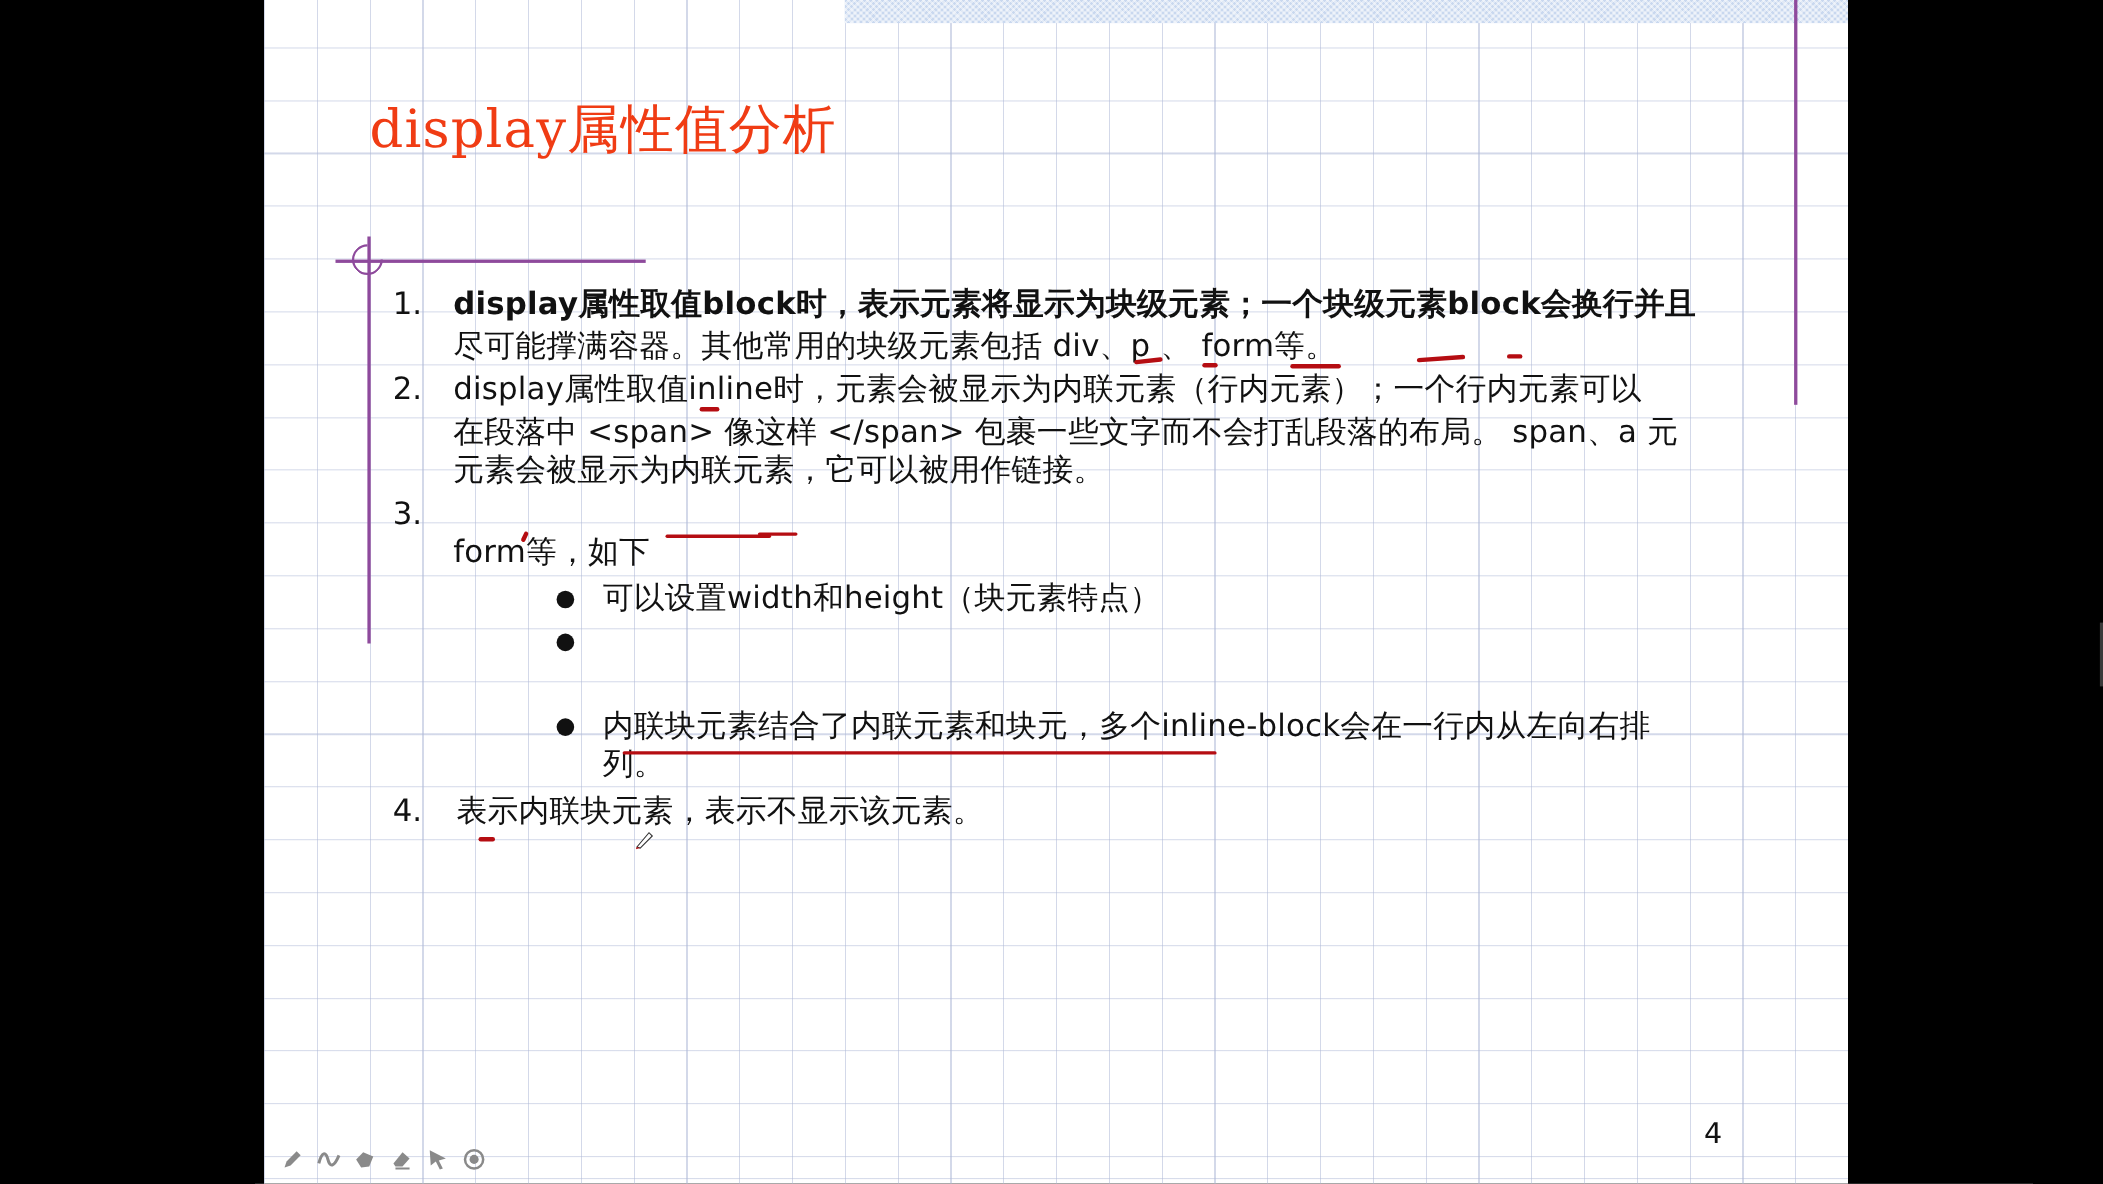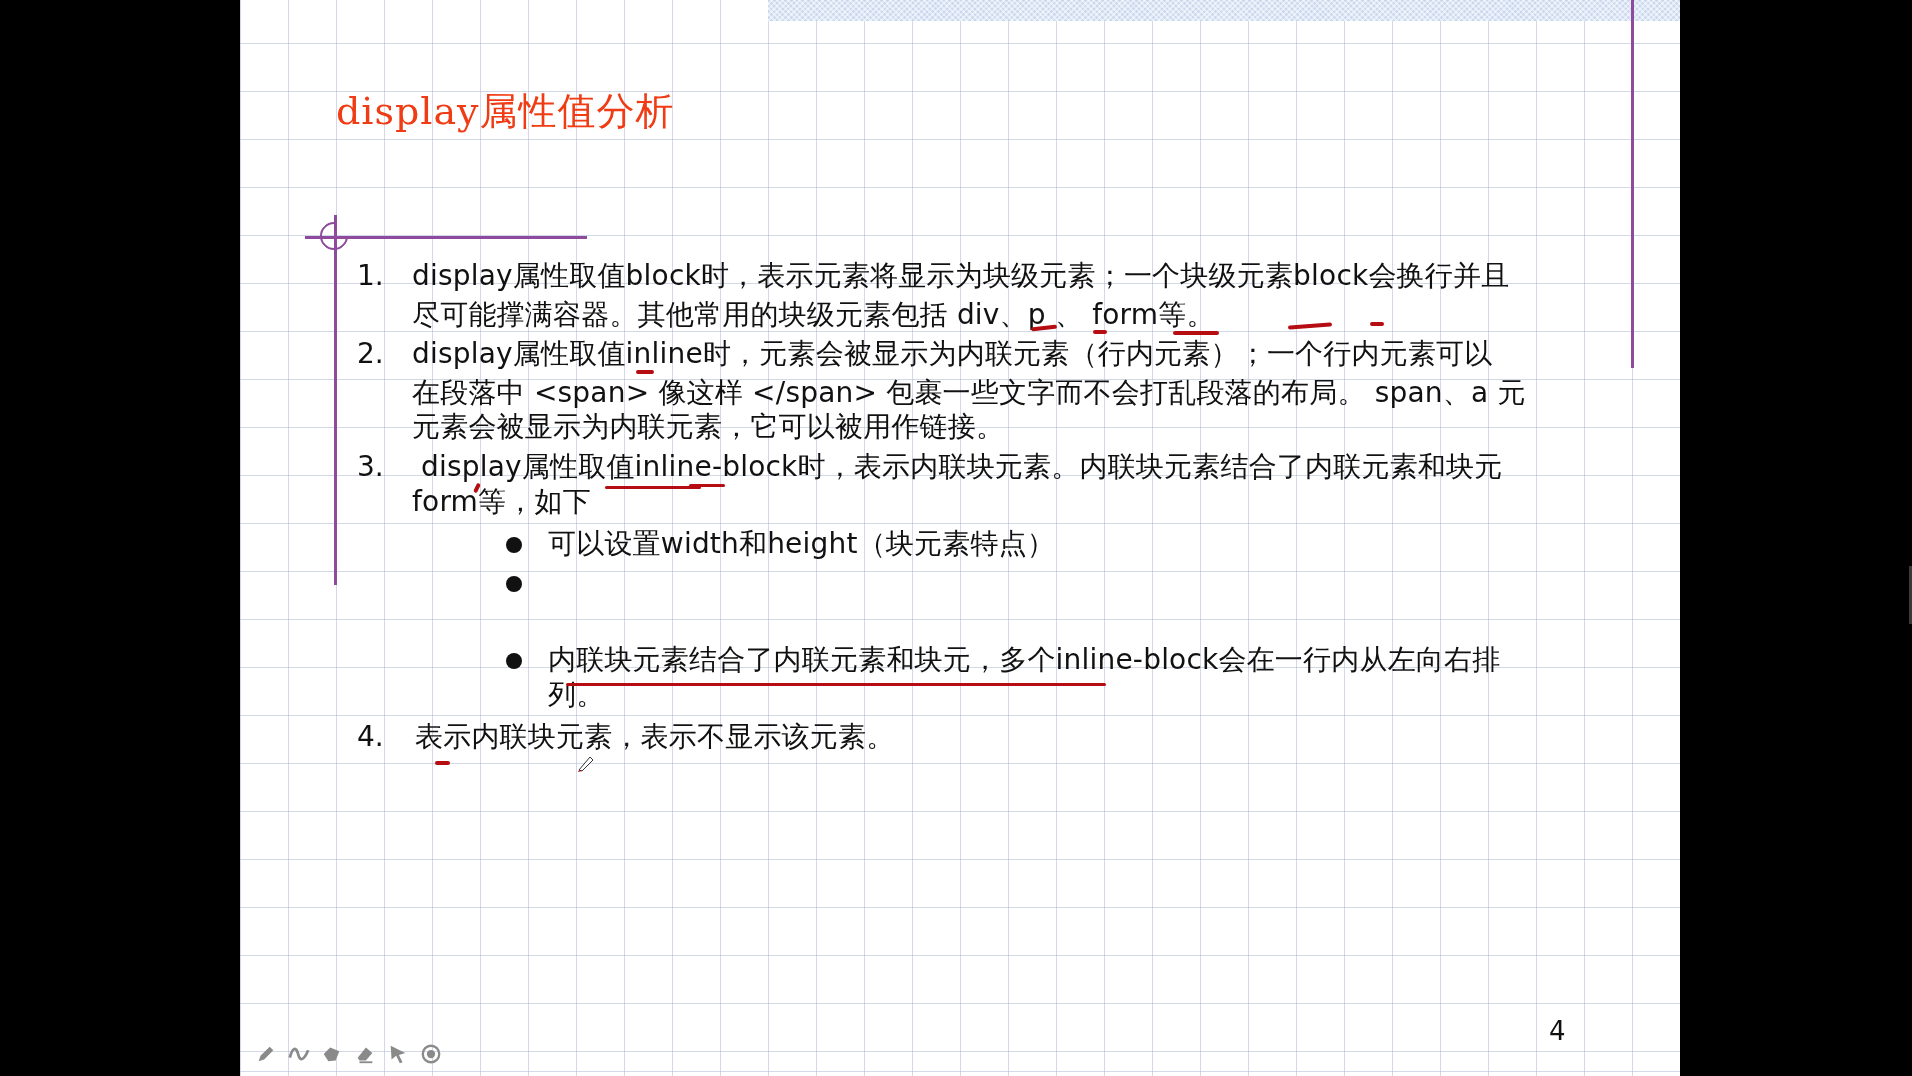--- a/index.html
+++ b/index.html
@@ -9,21 +9,21 @@
     background-color:#fff;
     background-image:
       repeating-linear-gradient(to right, rgba(175,185,215,0.55) 0 1px, transparent 1px 48px),
       repeating-linear-gradient(to bottom, rgba(175,185,215,0.55) 0 1px, transparent 1px 48px);
     background-position: 0 -5px, 0 -5px; }
   .top-band { position:absolute; left:528px; top:0; width:912px; height:21px;
     background-color:#c9d8ef;
     background-image: repeating-linear-gradient(45deg, rgba(255,255,255,0.45) 0 2px, transparent 2px 4px),
                       repeating-linear-gradient(-45deg, rgba(255,255,255,0.45) 0 2px, transparent 2px 4px); }
   .title { position:absolute; left:96px; top:86px; font-family:"DejaVu Serif","Liberation Serif",serif;
-    font-size:38px; color:#f03c14; letter-spacing:1px; white-space:nowrap; }
+    font-size:48px; color:#f03c14; letter-spacing:1px; white-space:nowrap; }
   .hline { position:absolute; left:65px; top:236px; width:282px; height:3px; background:#8e4a9c; }
   .vline { position:absolute; left:94px; top:215px; width:3px; height:370px; background:#8e4a9c; }
   .circle { position:absolute; left:80px; top:222px; width:28px; height:28px; border:2px solid #8e4a9c;
     border-radius:50%; box-sizing:border-box; border-right-color:transparent; transform:rotate(-45deg); }
   .rline { position:absolute; left:1391px; top:0; width:3px; height:368px; background:#8e4a9c; }
 
   .line { position:absolute; font-size:28px; color:#111; white-space:nowrap; line-height:34px;
     font-family:"DejaVu Sans","Liberation Sans",sans-serif; letter-spacing:0.2px; }
   .num { position:absolute; font-size:28px; color:#111; line-height:34px; }
   .bullet { position:absolute; width:16px; height:16px; border-radius:50%; background:#111; }
@@ -45,30 +45,29 @@
   <div class="top-band"></div>
   <div class="rline"></div>
 
   <div class="title">display属性值分析</div>
 
   <div class="hline"></div>
   <div class="vline"></div>
   <div class="circle"></div>
 
   <div class="num" style="left:117px;top:259px;">1.</div>
-  <div class="line" style="left:172px;top:259px;">display属性取值block时，表示元素将显示为块级元素；一个块级元素block会换行并且</div>
+  <div class="line" style="left:172px;top:259px;font-weight:bold;">display属性取值block时，表示元素将显示为块级元素；一个块级元素block会换行并且</div>
   <div class="line" style="left:172px;top:298px;">尽可能撑满容器。其他常用的块级元素包括 div、p 、 form等。</div>
 
   <div class="num" style="left:117px;top:337px;">2.</div>
   <div class="line" style="left:172px;top:337px;">display属性取值inline时，元素会被显示为内联元素（行内元素）；一个行内元素可以</div>
   <div class="line" style="left:172px;top:376px;">在段落中 &lt;span&gt; 像这样 &lt;/span&gt; 包裹一些文字而不会打乱段落的布局。 span、a 元</div>
   <div class="line" style="left:172px;top:410px;">元素会被显示为内联元素，它可以被用作链接。</div>
 
   <div class="num" style="left:117px;top:450px;">3.</div>
-  <div class="line" style="left:181px;top:450px;">display属性取值inline-block时，表示内联块元素。内联块元素结合了内联元素和块元</div>
   <div class="line" style="left:172px;top:485px;">form等，如下</div>
 
   <div class="bullet" style="left:266px;top:537px;"></div>
   <div class="line" style="left:308px;top:527px;">可以设置width和height（块元素特点）</div>
 
   <div class="bullet" style="left:266px;top:576px;"></div>
 
   <div class="bullet" style="left:266px;top:653px;"></div>
   <div class="line" style="left:308px;top:643px;">内联块元素结合了内联元素和块元，多个inline-block会在一行内从左向右排</div>
   <div class="line" style="left:308px;top:678px;">列。</div>

